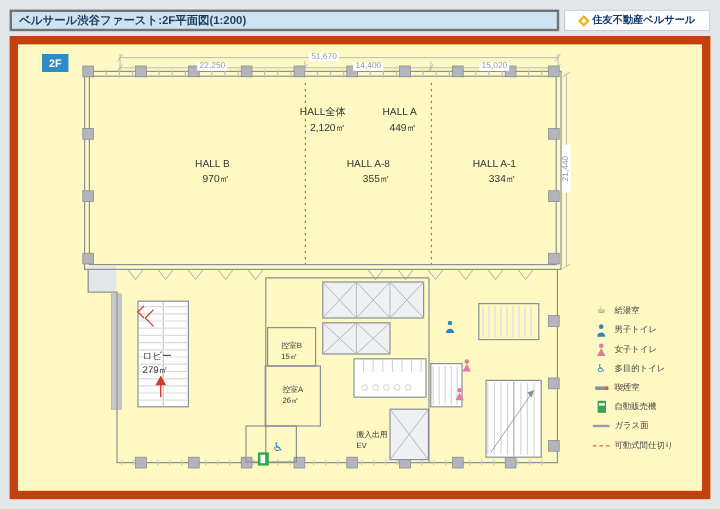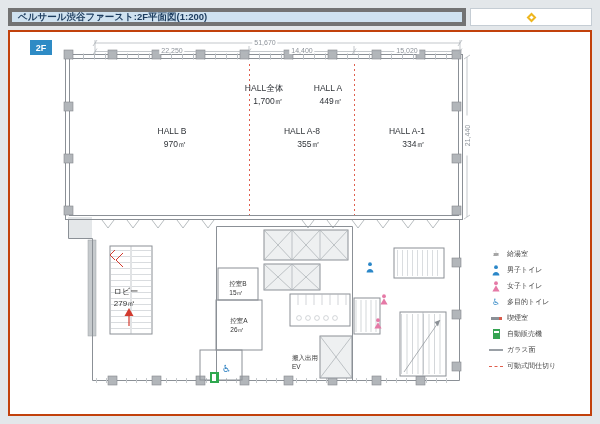--- a/index.html
+++ b/index.html
@@ -1,23 +1,23 @@
 <!DOCTYPE html>
 <html><head>
 <meta charset="utf-8">
 <style>
   *{margin:0;padding:0;box-sizing:border-box}
   html,body{width:600px;height:424px}
   body{background:#e3e7ea;font-family:"Liberation Sans","DejaVu Sans",sans-serif;position:relative;overflow:hidden}
-  .header-bar{position:absolute;left:8px;top:8px;width:458px;height:18px;background:#cfe2f0;border:4px solid #737373;display:flex;align-items:center;padding-left:6px}
+  .header-bar{position:absolute;left:8px;top:8px;width:458px;height:18px;background:#cfe2f0;border:2px solid #737373;display:flex;align-items:center;padding-left:6px}
   .header-title{font-size:9.5px;font-weight:bold;color:#1c3c5e;white-space:nowrap}
   .logo-box{position:absolute;left:470px;top:8px;width:122px;height:18px;background:#fff;border:1px solid #c5cdd4;display:flex;align-items:center;justify-content:center;gap:4px}
   .logo-diamond{width:7px;height:7px;border:2px solid #eeb61f;transform:rotate(45deg);flex:none}
   .logo-text{font-size:8.5px;font-weight:bold;color:#123a6d;white-space:nowrap}
-  .plan{position:absolute;left:8px;top:30px;width:584px;height:386px;background:#ffffff;border:2px solid #c2410c}
+  .plan{position:absolute;left:8px;top:30px;width:584px;height:386px;background:#fef9c3;border:7px solid #c2410c}
   .draw{position:absolute;left:0;top:0}
   .badge{position:absolute;left:20px;top:8px;width:22px;height:15px;background:#2e8bc5;color:#fff;font-size:9px;font-weight:bold;display:flex;align-items:center;justify-content:center}
   .dim{position:absolute;font-size:7px;color:#8d939a;background:#fff;padding:0 2px;transform:translateX(-50%);white-space:nowrap}
   .dimv{position:absolute;left:437px;top:100px;width:40px;text-align:center;font-size:7px;color:#8d939a;background:#fff;transform:rotate(-90deg)}
   .hlabel{position:absolute;transform:translateX(-50%);text-align:right;font-size:8.5px;line-height:13px;color:#2f3338;white-space:nowrap}
   .hlabel span{display:block}
   .rlabel{position:absolute;transform:translateX(-50%);font-size:7px;line-height:9.5px;color:#333;white-space:nowrap}
   .rlabel.big{font-size:8px;line-height:12px}
   .rlabel.small{font-size:6.5px;line-height:9px}
   .rlabel span{display:block}
@@ -39,20 +39,21 @@
   .ic-part{width:14px;height:0;border-top:1px dashed #e0604f}
 </style>
 </head>
 <body>
 
 <div class="header-bar">
   <span class="header-title">ベルサール渋谷ファースト:2F平面図(1:200)</span>
 </div>
 <div class="logo-box">
   <span class="logo-diamond"></span>
+  <span class="logo-text">住友不動産ベルサール</span>
 </div>
 
 <div class="plan">
 
   <svg class="draw" viewBox="8 30 584 386" width="584" height="386">
     <rect x="66" y="215" width="24" height="21" fill="#e4e7e9"></rect>
     <rect x="86" y="238" width="8" height="96" fill="#c6cacd" stroke="#9aa0a5" stroke-width="0.5"></rect>
 
     <g stroke="#8b9096" fill="none" stroke-width="1">
       <rect x="63.5" y="52.5" width="397" height="165"></rect>
@@ -162,21 +163,21 @@
   <div class="badge">2F</div>
 
   <span class="dim" style="left:255px;top:6.5px">51,670</span>
   <span class="dim" style="left:162px;top:15px">22,250</span>
   <span class="dim" style="left:292px;top:15px">14,400</span>
   <span class="dim" style="left:397px;top:15px">15,020</span>
   <span class="dimv">21,440</span>
 
   <div class="hlabel" style="left:254px;top:50px">
     <span>HALL全体</span>
-    <span>1,700㎡</span>
+    <span>2,120㎡</span>
   </div>
   <div class="hlabel" style="left:318px;top:50px">
     <span>HALL A</span>
     <span>449㎡</span>
   </div>
   <div class="hlabel" style="left:162px;top:93px">
     <span>HALL B</span>
     <span>970㎡</span>
   </div>
   <div class="hlabel" style="left:292px;top:93px">

